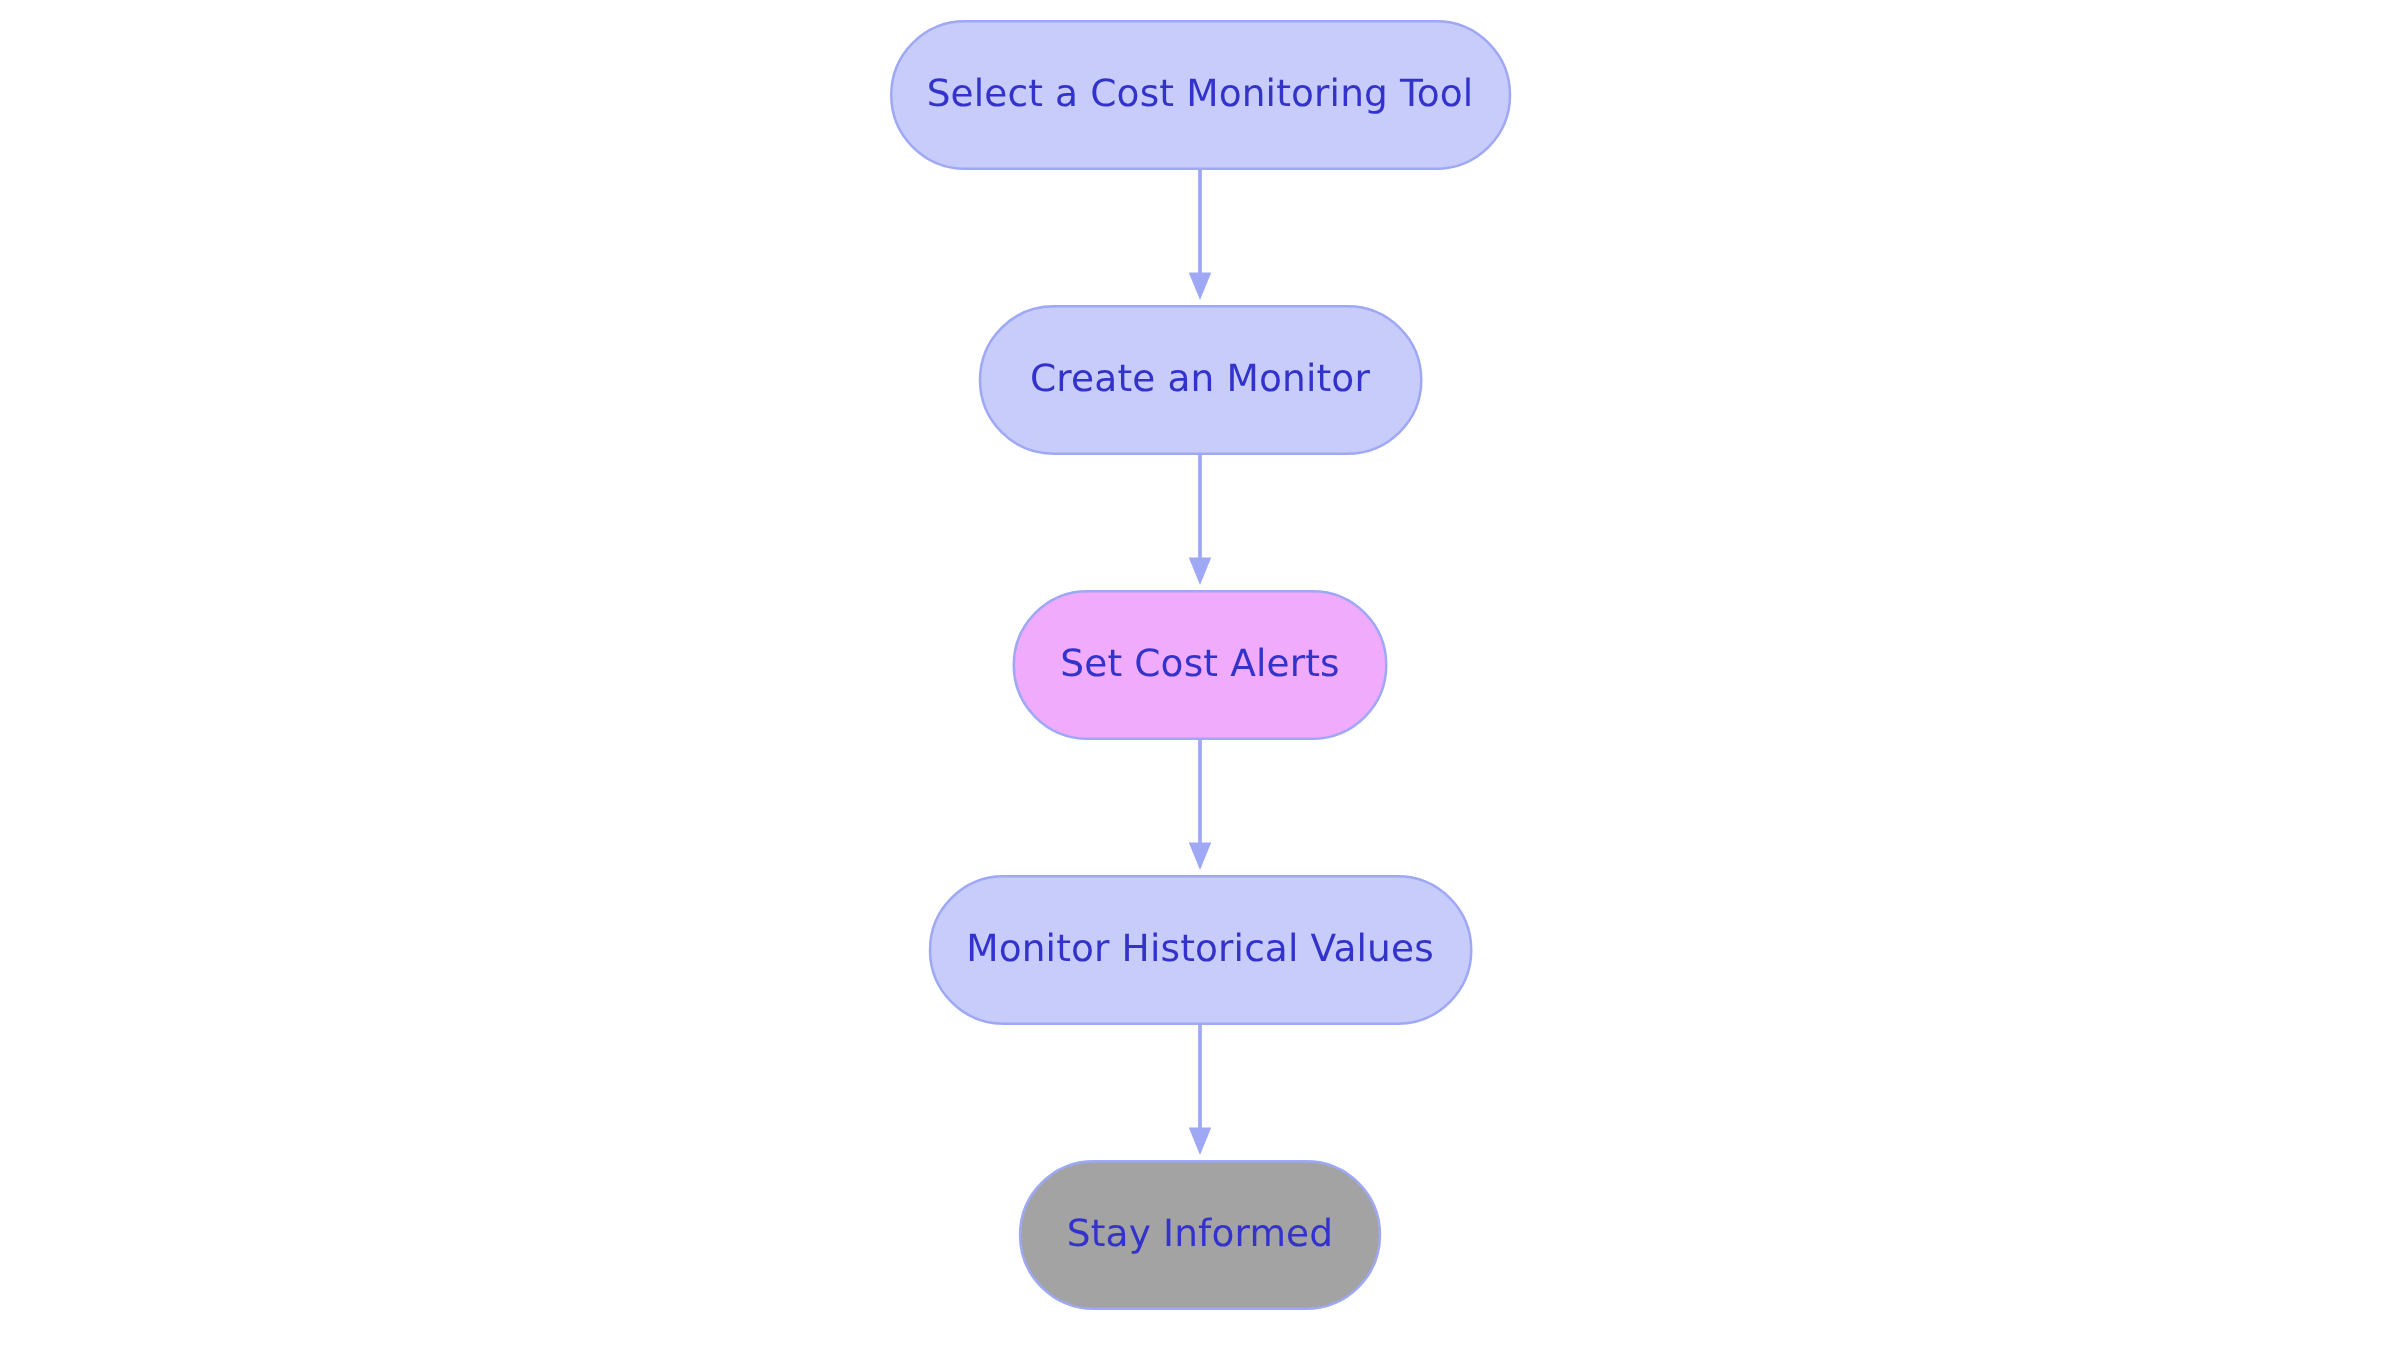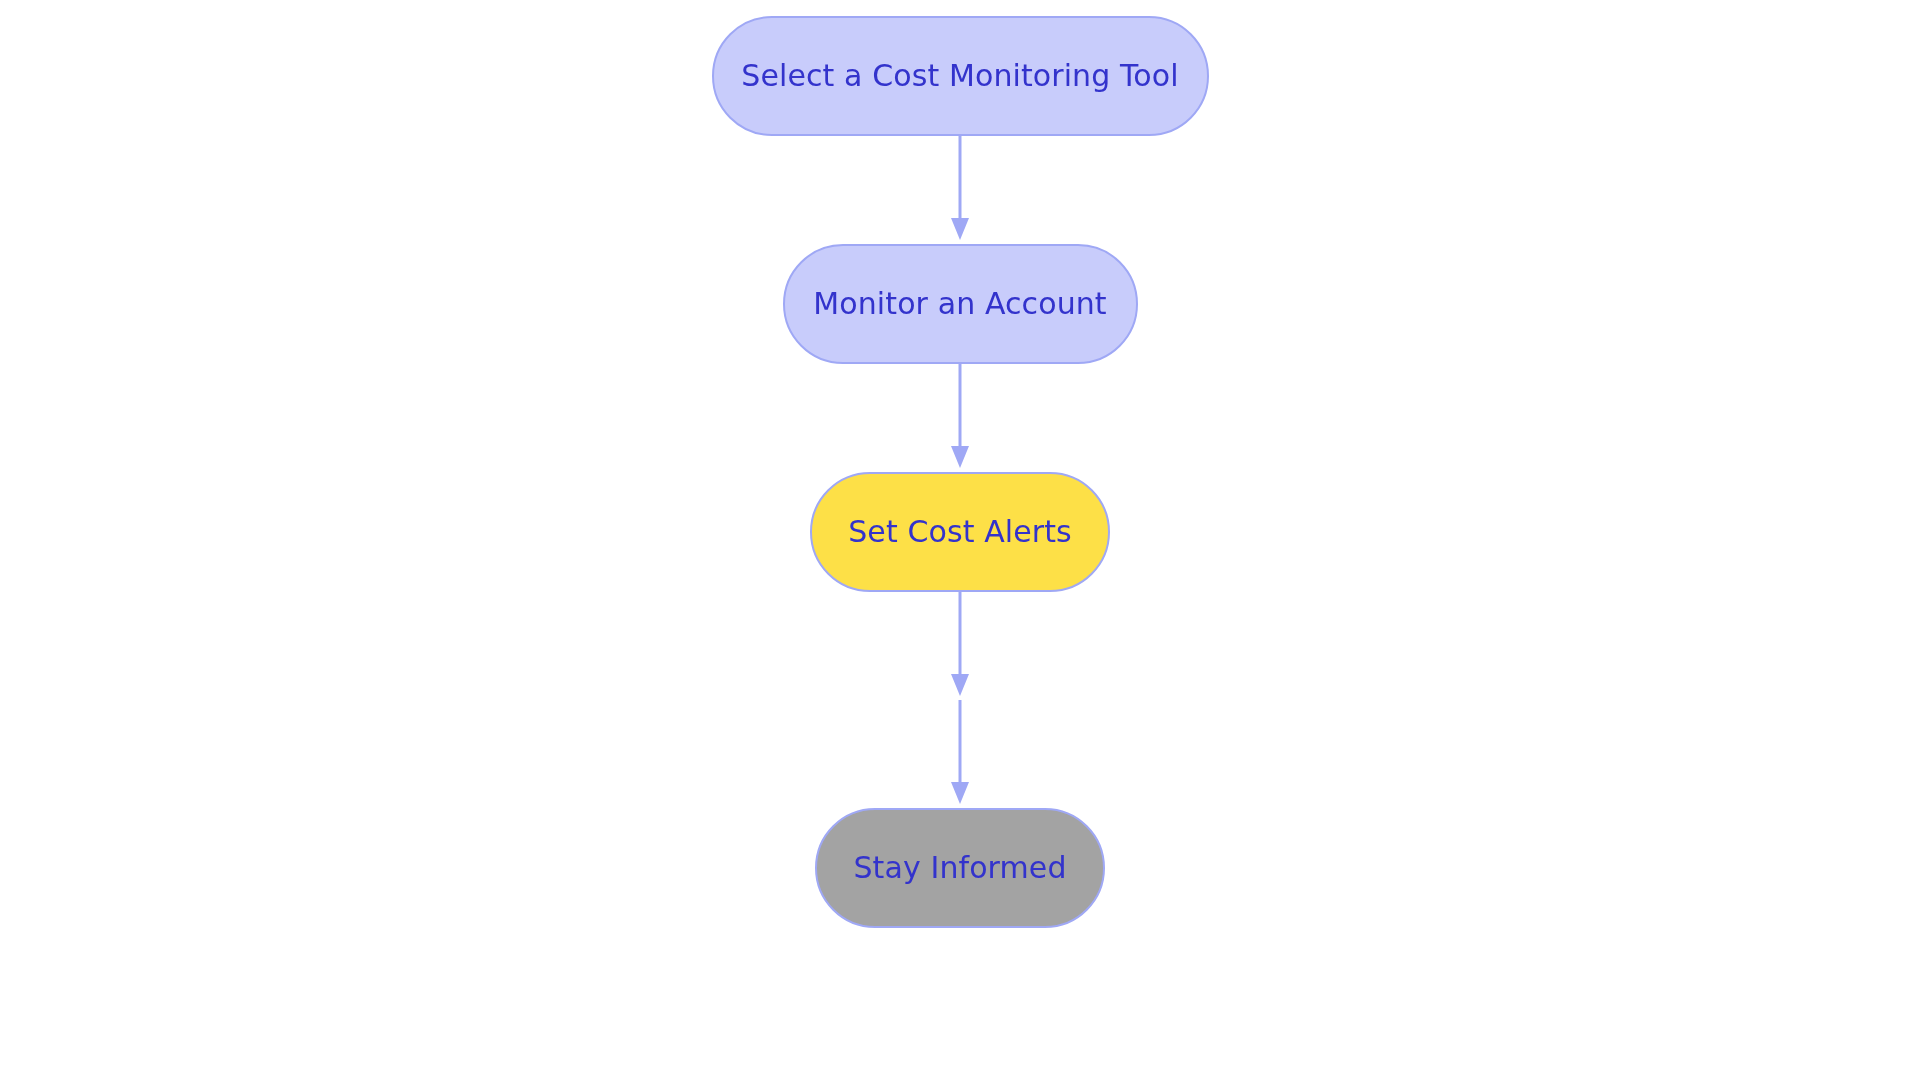--- a/index.html
+++ b/index.html
@@ -86,37 +86,40 @@
     <div class="node node-w1" style="background: rgb(200, 204, 251); border-color: rgb(159, 168, 245);">
       <span class="node-label" style="color: rgb(51, 51, 204);">Select a Cost Monitoring Tool</span>
     </div>
 
     <svg class="connector" viewBox="0 0 24 108">
       <line x1="12" y1="0" x2="12" y2="90" stroke="#9fa8f5" stroke-width="3"></line>
       <polygon points="12,104 3,82 21,82" fill="#9fa8f5"></polygon>
     </svg>
 
     <div class="node node-w2" style="background: rgb(200, 204, 251); border-color: rgb(159, 168, 245);">
-      <span class="node-label" style="color: rgb(51, 51, 204);">Monitor an Account</span>
+      <span class="node-label" style="color: rgb(51, 51, 204);">Create an Monitor</span>
     </div>
 
     <svg class="connector" viewBox="0 0 24 108">
       <line x1="12" y1="0" x2="12" y2="90" stroke="#9fa8f5" stroke-width="3"></line>
       <polygon points="12,104 3,82 21,82" fill="#9fa8f5"></polygon>
     </svg>
 
-    <div class="node node-w3" style="background: #fde047; border-color: rgb(159, 168, 245);">
+    <div class="node node-w3" style="background: #f0abfc; border-color: rgb(159, 168, 245);">
       <span class="node-label" style="color: rgb(51, 51, 204);">Set Cost Alerts</span>
     </div>
 
     <svg class="connector" viewBox="0 0 24 108">
       <line x1="12" y1="0" x2="12" y2="90" stroke="#9fa8f5" stroke-width="3"></line>
       <polygon points="12,104 3,82 21,82" fill="#9fa8f5"></polygon>
     </svg>
 
+    <div class="node node-w4" style="background: rgb(200, 204, 251); border-color: rgb(159, 168, 245);">
+      <span class="node-label" style="color: rgb(51, 51, 204);">Monitor Historical Values</span>
+    </div>
 
     <svg class="connector" viewBox="0 0 24 108">
       <line x1="12" y1="0" x2="12" y2="90" stroke="#9fa8f5" stroke-width="3"></line>
       <polygon points="12,104 3,82 21,82" fill="#9fa8f5"></polygon>
     </svg>
 
     <div class="node node-w5" style="background: #a3a3a3; border-color: rgb(159, 168, 245);">
       <span class="node-label" style="color: rgb(51, 51, 204);">Stay Informed</span>
     </div>
 

